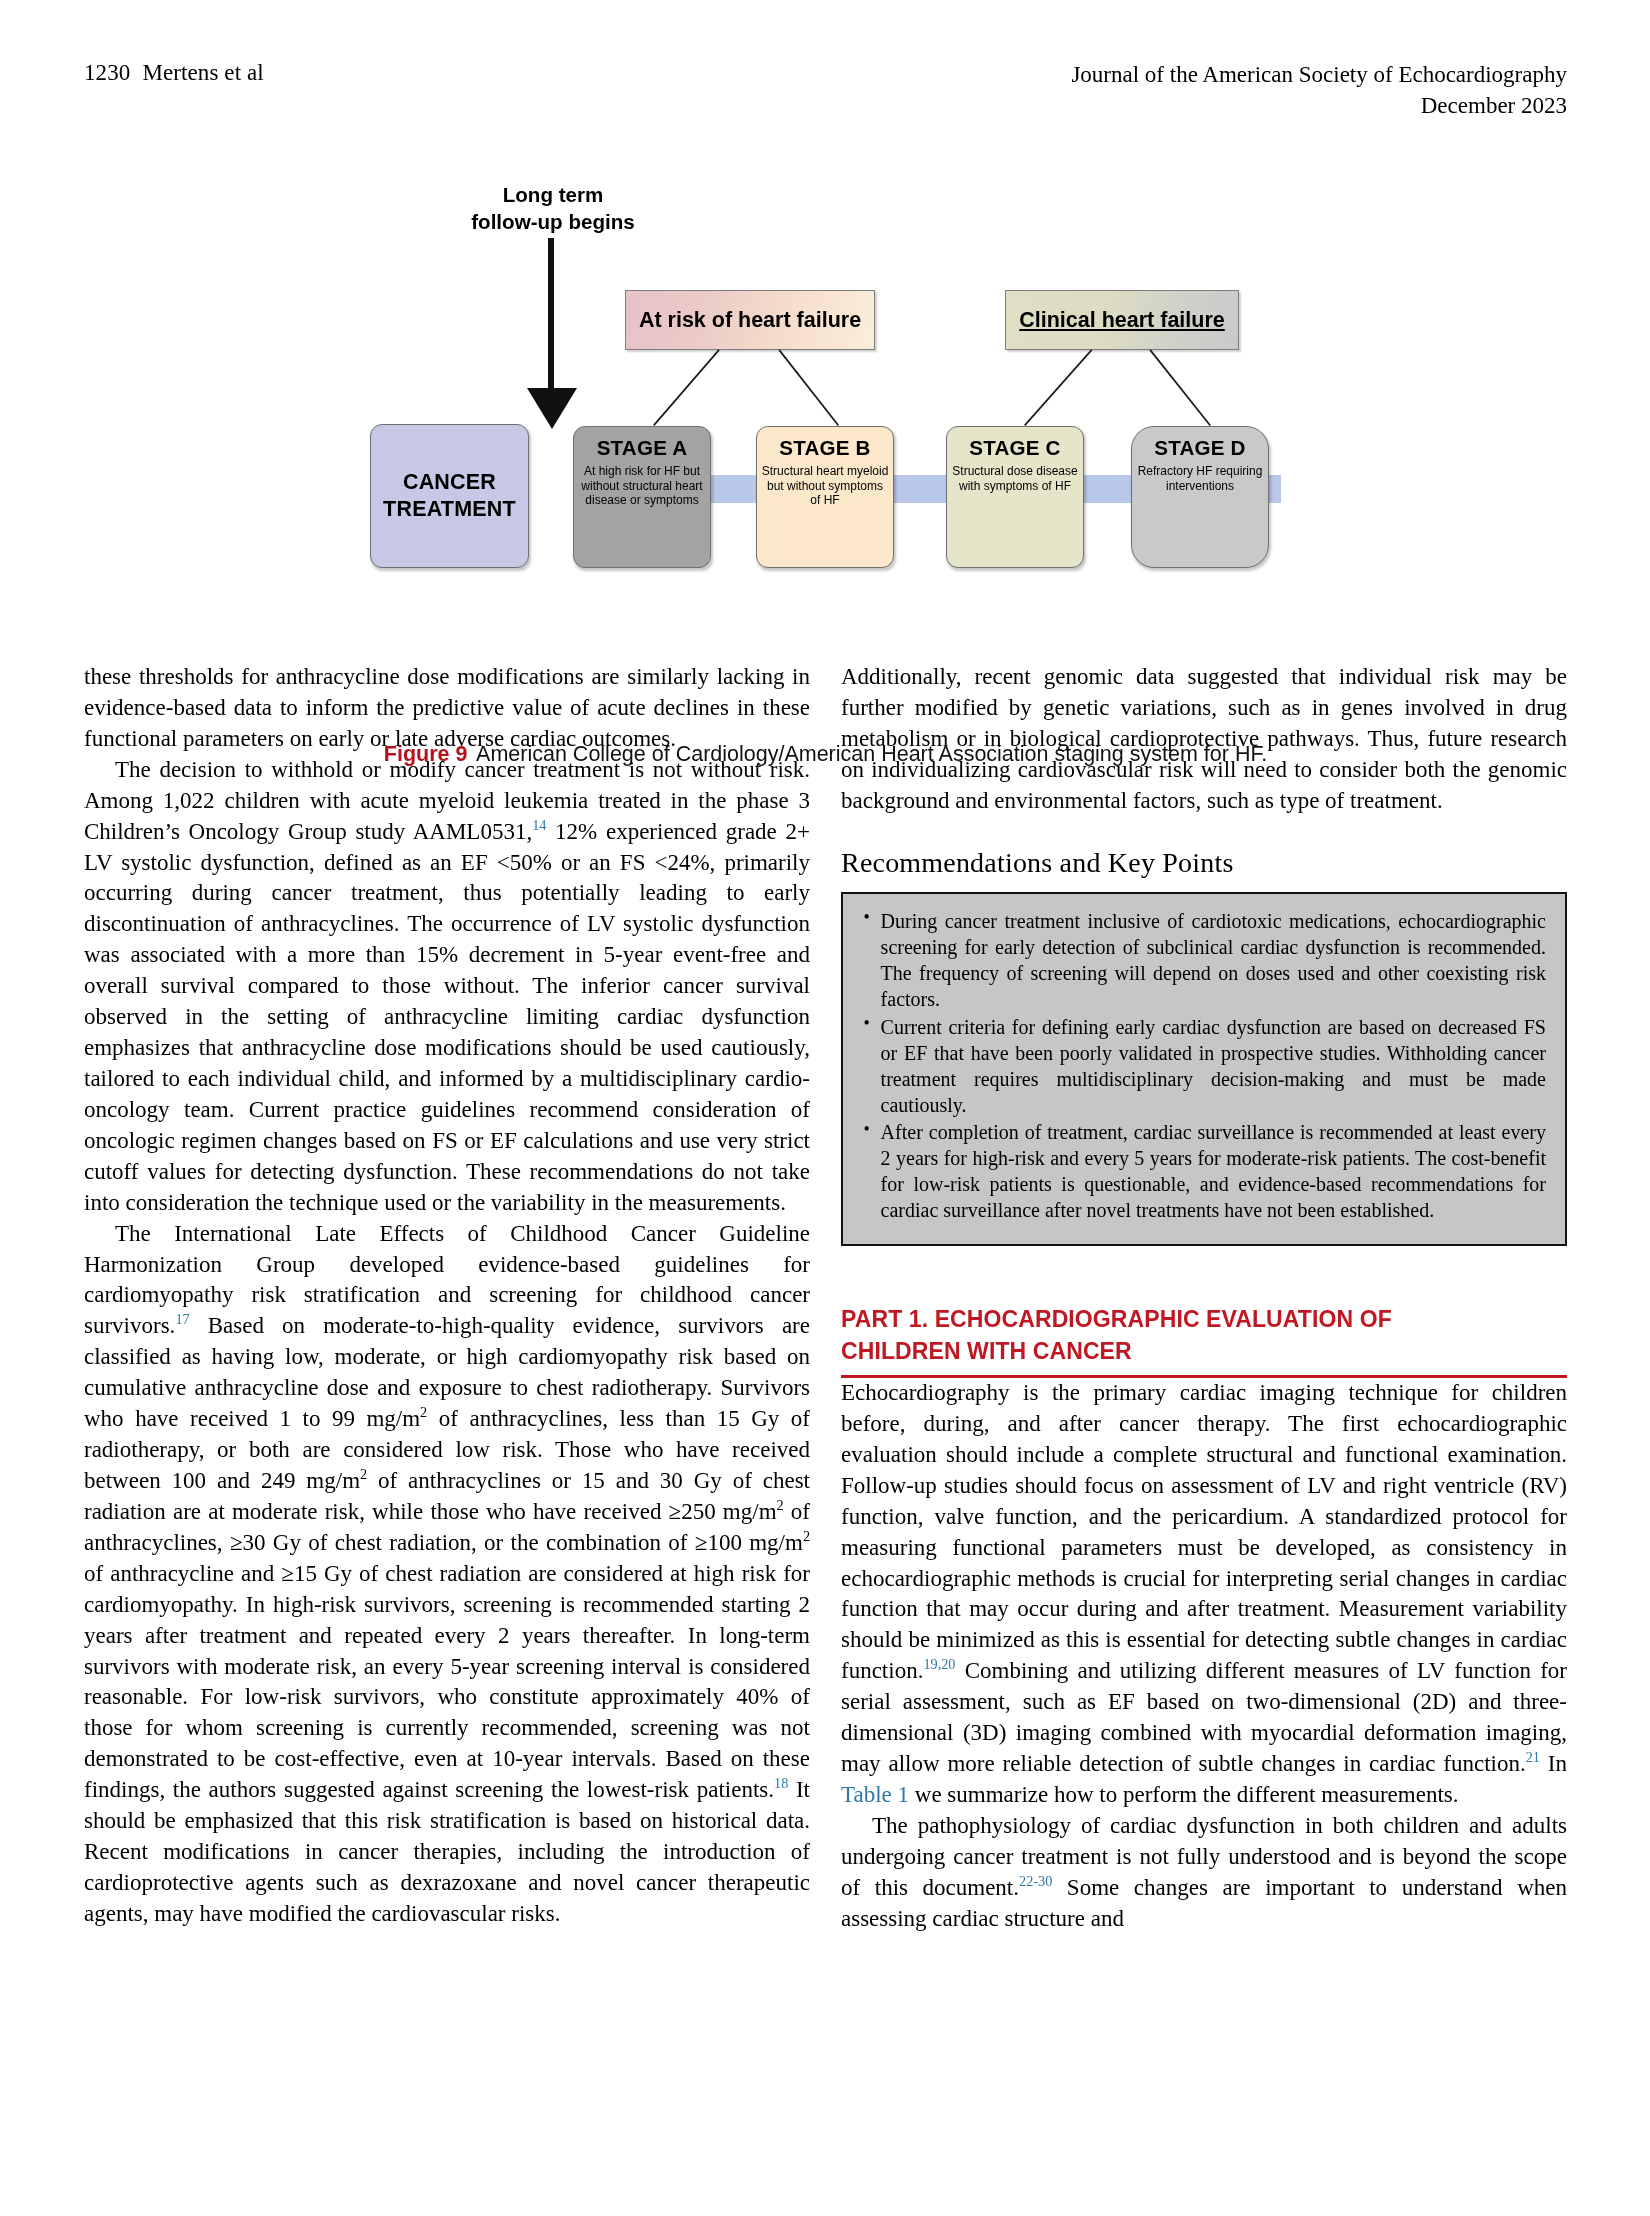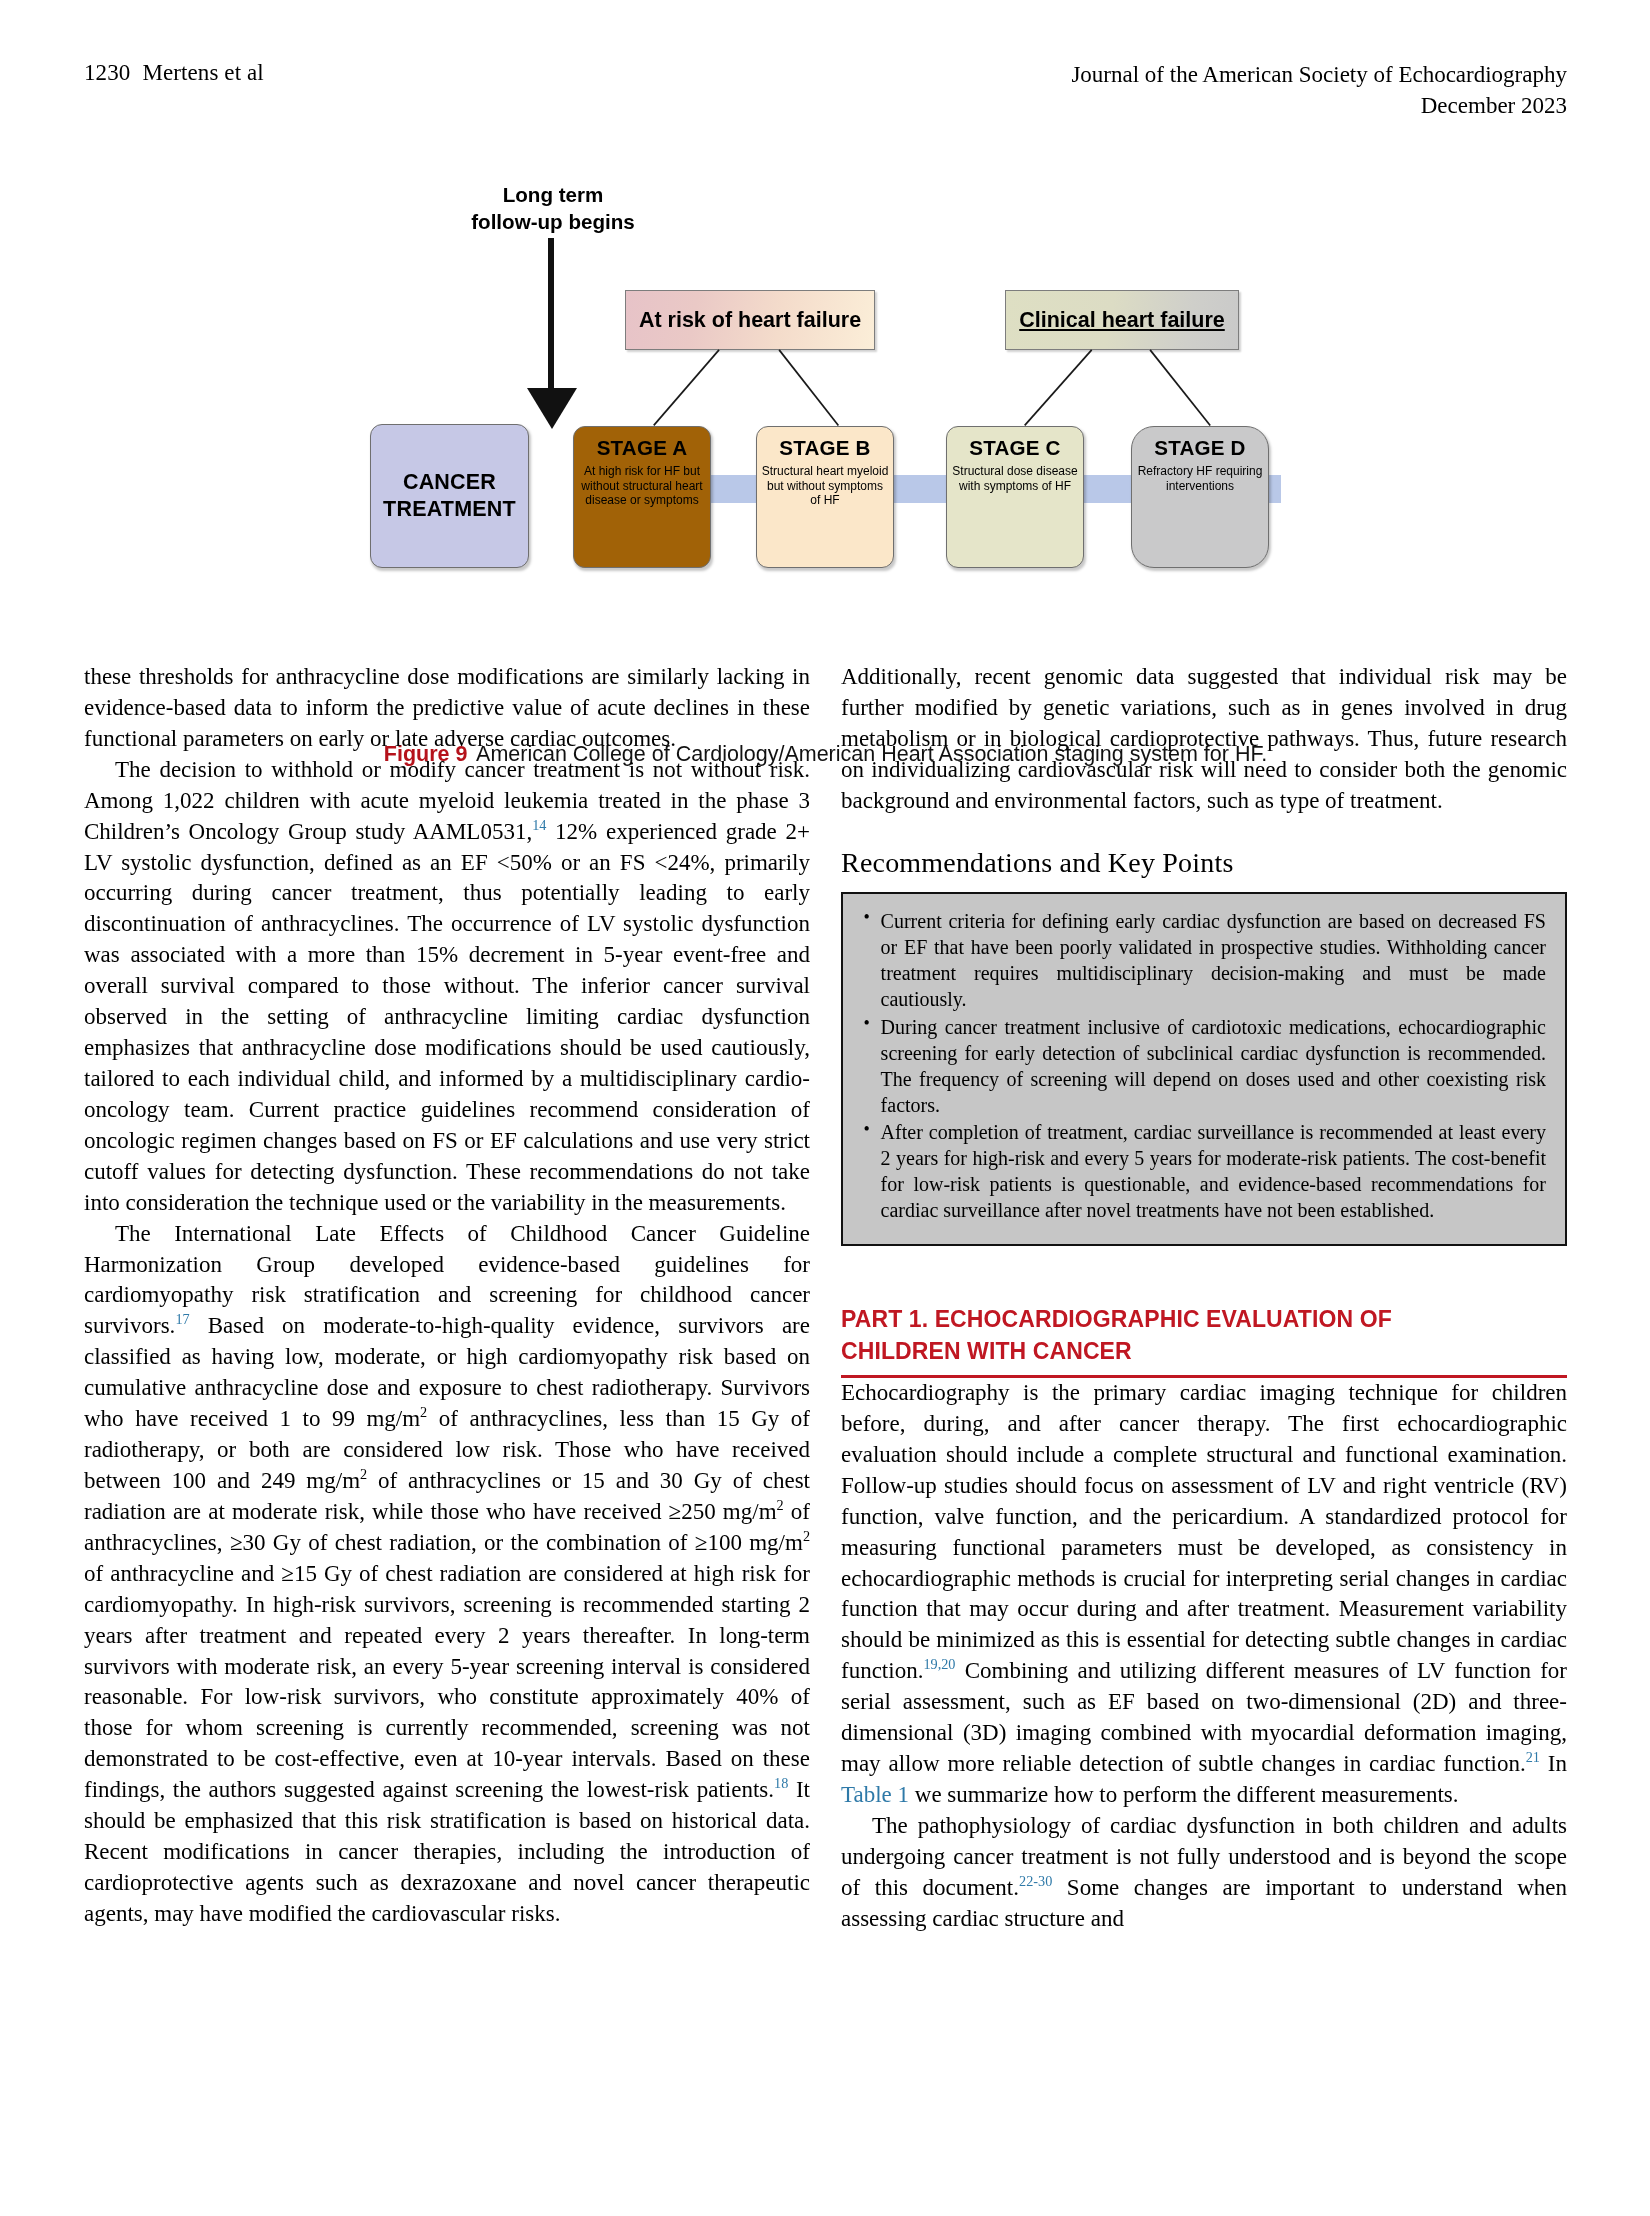--- a/index.html
+++ b/index.html
@@ -72,21 +72,21 @@
     font-family:"Liberation Sans","DejaVu Sans",sans-serif;
     padding-top:8.6px;box-sizing:border-box;
   }
   .stage .st-title{font-weight:bold;font-size:20.6px;letter-spacing:0.2px;margin-bottom:4.3px;}
   .stage .st-body{font-size:12px;line-height:1.22;text-align:center;padding:0 4.3px;}
   .st-cancer{
     left:370px;top:239px;width:159px;height:144px;
     background:#c6c8e6;justify-content:center;padding-top:0;
   }
   .st-cancer .st-title{font-size:21.5px;line-height:1.25;margin:0;}
-  .st-a{left:573px;background:#a16207;}
+  .st-a{left:573px;background:#a3a3a3;}
   .st-b{left:756px;background:#fbe7c9;}
   .st-c{left:946px;background:#e5e5c9;}
   .st-d{left:1131px;background:#c9c9ca;border-radius:23px;}
 
   .figcap{
     position:absolute;left:0;right:0;top:557px;text-align:center;
     font-family:"Liberation Sans","DejaVu Sans",sans-serif;
     font-size:21.5px;color:#111;
   }
   .figcap .fignum{color:#b5121b;font-weight:bold;margin-right:8.6px;}
@@ -208,22 +208,22 @@
     <p class="ind"><span>The International Late Effects of Childhood Cancer Guideline Harmonization Group developed evidence-based guidelines for cardiomyopathy risk stratification and screening for childhood cancer survivors.</span><sup>17</sup><span> Based on moderate-to-high-quality evidence, survivors are classified as having low, moderate, or high cardiomyopathy risk based on cumulative anthracycline dose and exposure to chest radiotherapy. Survivors who have received 1 to 99 mg/m</span><span class="sup2">2</span><span> of anthracyclines, less than 15 Gy of radiotherapy, or both are considered low risk. Those who have received between 100 and 249 mg/m</span><span class="sup2">2</span><span> of anthracyclines or 15 and 30 Gy of chest radiation are at moderate risk, while those who have received ≥250 mg/m</span><span class="sup2">2</span><span> of anthracyclines, ≥30 Gy of chest radiation, or the combination of ≥100 mg/m</span><span class="sup2">2</span><span> of anthracycline and ≥15 Gy of chest radiation are considered at high risk for cardiomyopathy. In high-risk survivors, screening is recommended starting 2 years after treatment and repeated every 2 years thereafter. In long-term survivors with moderate risk, an every 5-year screening interval is considered reasonable. For low-risk survivors, who constitute approximately 40% of those for whom screening is currently recommended, screening was not demonstrated to be cost-effective, even at 10-year intervals. Based on these findings, the authors suggested against screening the lowest-risk patients.</span><sup>18</sup><span> It should be emphasized that this risk stratification is based on historical data. Recent modifications in cancer therapies, including the introduction of cardioprotective agents such as dexrazoxane and novel cancer therapeutic agents, may have modified the cardiovascular risks.</span></p>
   </div>
 
   <div class="col right">
     <p>Additionally, recent genomic data suggested that individual risk may be further modified by genetic variations, such as in genes involved in drug metabolism or in biological cardioprotective pathways. Thus, future research on individualizing cardiovascular risk will need to consider both the genomic background and environmental factors, such as type of treatment.</p>
 
     <h2 class="sec">Recommendations and Key Points</h2>
 
     <div class="recbox">
       <ul>
+        <li>During cancer treatment inclusive of cardiotoxic medications, echocardiographic screening for early detection of subclinical cardiac dysfunction is recommended. The frequency of screening will depend on doses used and other coexisting risk factors.</li>
         <li>Current criteria for defining early cardiac dysfunction are based on decreased FS or EF that have been poorly validated in prospective studies. Withholding cancer treatment requires multidisciplinary decision-making and must be made cautiously.</li>
-        <li>During cancer treatment inclusive of cardiotoxic medications, echocardiographic screening for early detection of subclinical cardiac dysfunction is recommended. The frequency of screening will depend on doses used and other coexisting risk factors.</li>
         <li>After completion of treatment, cardiac surveillance is recommended at least every 2 years for high-risk and every 5 years for moderate-risk patients. The cost-benefit for low-risk patients is questionable, and evidence-based recommendations for cardiac surveillance after novel treatments have not been established.</li>
       </ul>
     </div>
 
     <h3 class="part">
       <span>PART 1. ECHOCARDIOGRAPHIC EVALUATION OF</span><br>
       <span>CHILDREN WITH CANCER</span>
     </h3>
 
     <p class="afterpart"><span>Echocardiography is the primary cardiac imaging technique for children before, during, and after cancer therapy. The first echocardiographic evaluation should include a complete structural and functional examination. Follow-up studies should focus on assessment of LV and right ventricle (RV) function, valve function, and the pericardium. A standardized protocol for measuring functional parameters must be developed, as consistency in echocardiographic methods is crucial for interpreting serial changes in cardiac function that may occur during and after treatment. Measurement variability should be minimized as this is essential for detecting subtle changes in cardiac function.</span><sup>19,20</sup><span> Combining and utilizing different measures of LV function for serial assessment, such as EF based on two-dimensional (2D) and three-dimensional (3D) imaging combined with myocardial deformation imaging, may allow more reliable detection of subtle changes in cardiac function.</span><sup>21</sup><span> In </span><span class="link">Table 1</span><span> we summarize how to perform the different measurements.</span></p>

